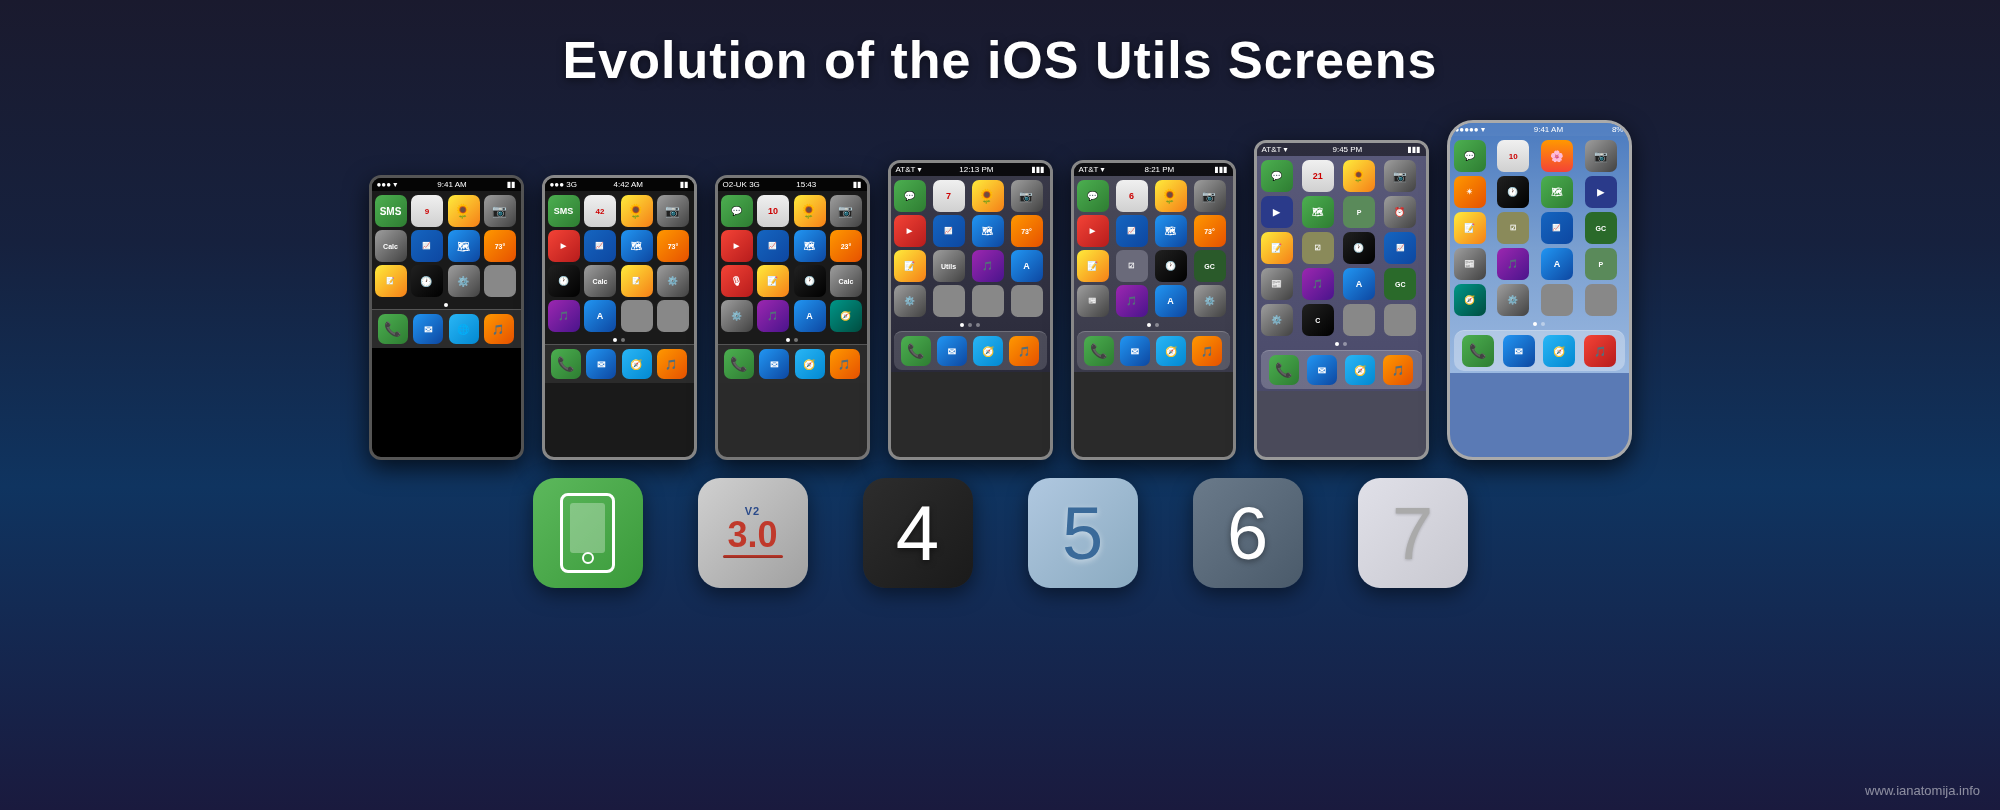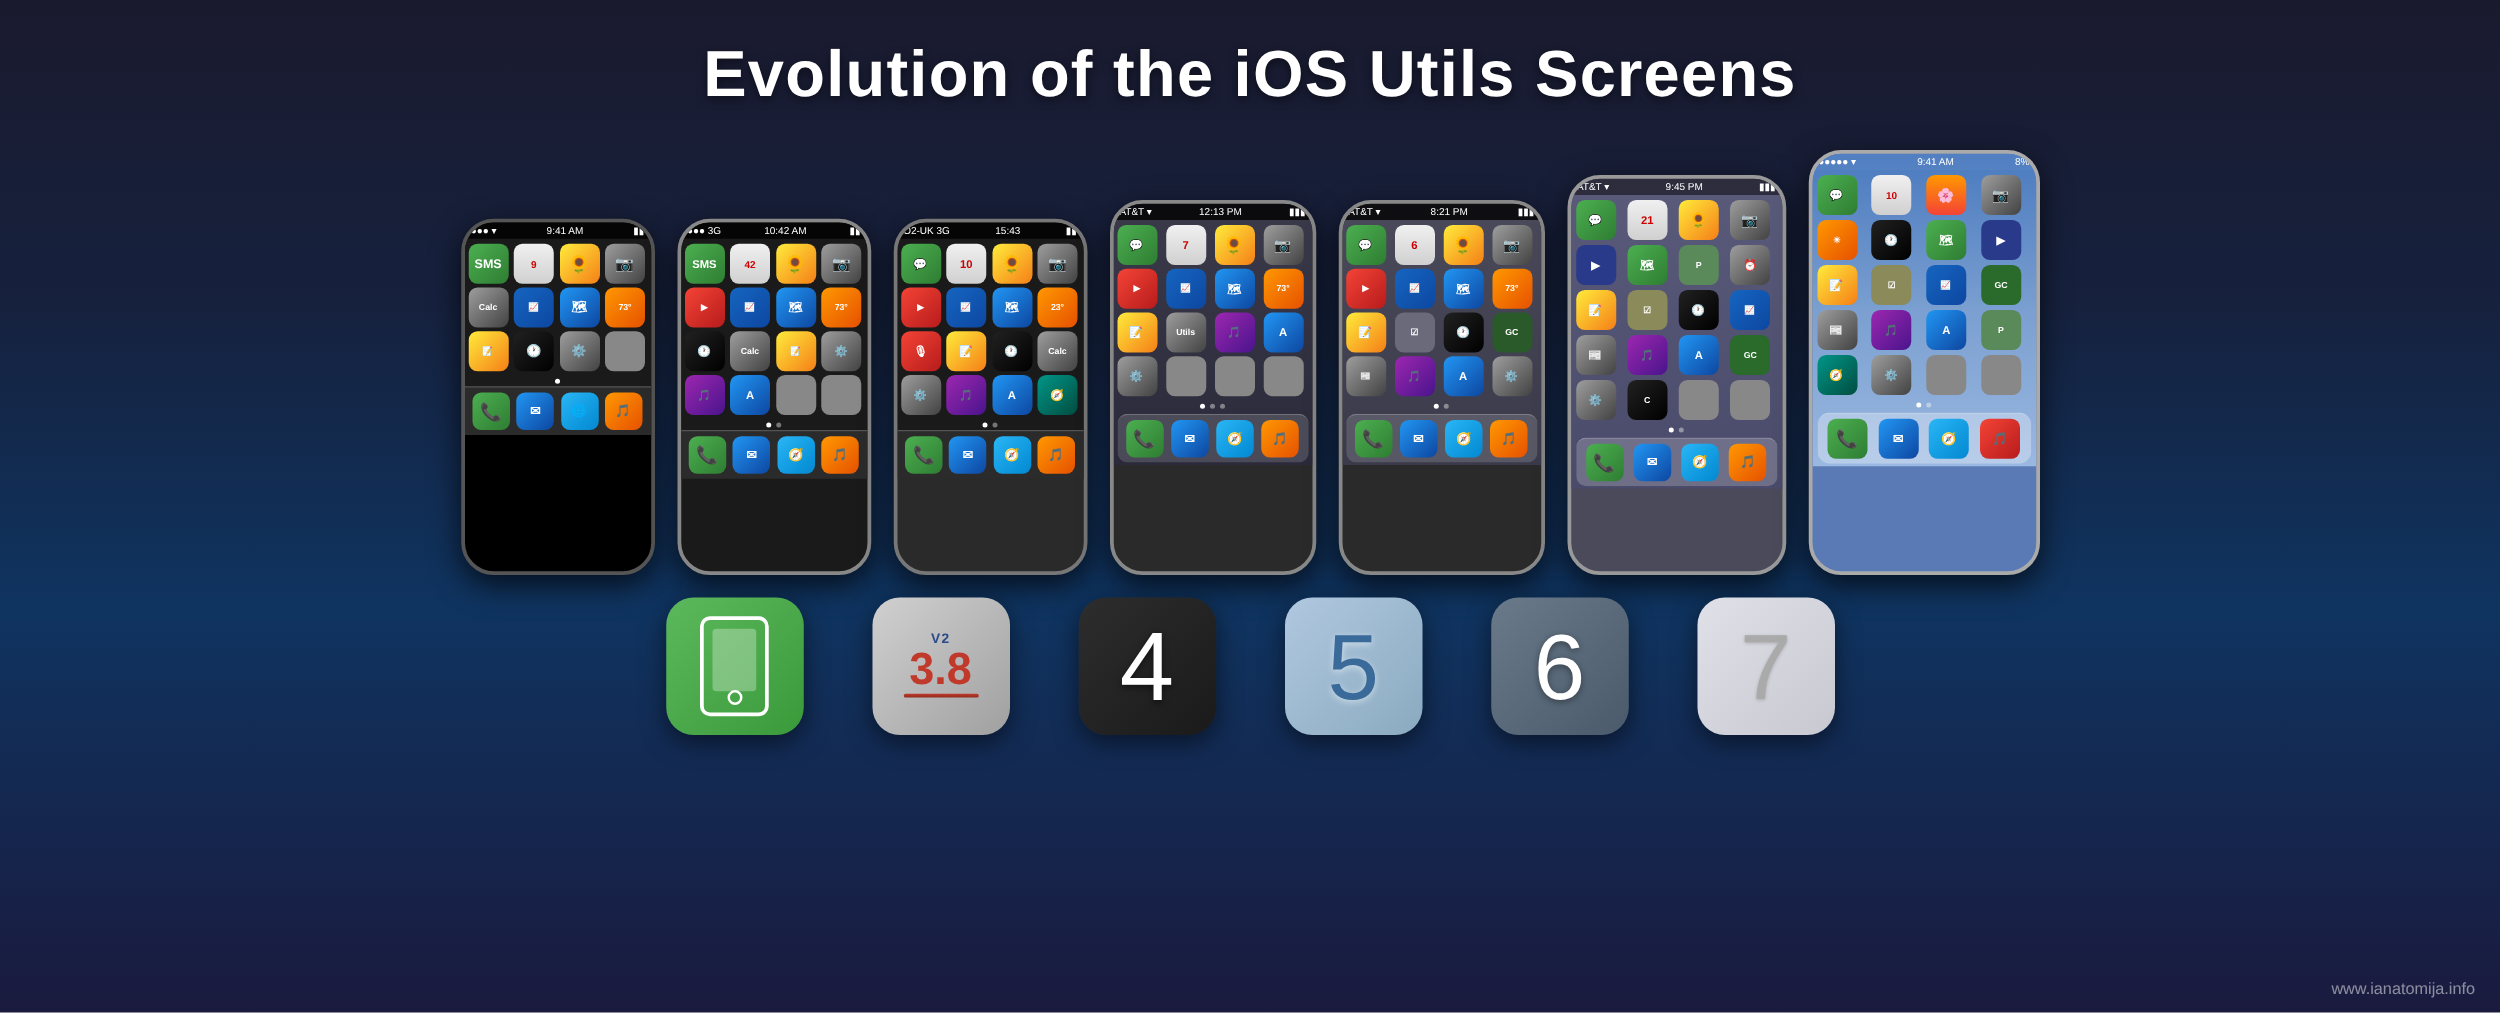--- a/index.html
+++ b/index.html
@@ -32,21 +32,21 @@
       margin-top: 10px;
     }
 
     .phone-container {
       display: flex;
       flex-direction: column;
       align-items: center;
     }
 
     .phone {
-      border-radius: 26px;
+      border-radius: 12px;
       border: 3px solid #555;
       overflow: hidden;
       position: relative;
       box-shadow: 0 8px 24px rgba(0,0,0,0.7), inset 0 1px 0 rgba(255,255,255,0.1);
     }
 
     
     .ios1 { background: #000; width: 155px; height: 285px; }
 
     
@@ -289,21 +289,21 @@
         </div>
       </div>
     </div>
   </div>
 
   <div class="phone-container">
     <div class="phone ios2">
       <div class="mini-phone-screen">
         <div class="mini-status">
           <span>●●● 3G</span>
-          <span>10:42 AM</span>
+          <span>4:42 AM</span>
           <span>▮▮</span>
         </div>
         <div class="mini-grid">
           <div class="app-icon green">
               <span style="font-size:9px">SMS</span>
             </div>
           <div class="app-icon" style="background:linear-gradient(#f0f0f0,#d0d0d0)">
               <span style="color:#c00;font-size:8px">42</span>
             </div>
           <div class="app-icon yellow">
@@ -785,21 +785,21 @@
   <div class="version-icon version-1">
     <div style="width:55px;height:80px;border:3px solid white;border-radius:8px;display:flex;align-items:center;justify-content:center;position:relative;">
       <div style="position:absolute;bottom:6px;width:12px;height:12px;border-radius:50%;border:2px solid white;"></div>
       <div style="width:35px;height:50px;background:rgba(255,255,255,0.3);border-radius:3px;margin-bottom:10px;"></div>
     </div>
   </div>
 
   <div class="version-icon version-2">
     <div style="text-align:center;line-height:1">
       <div style="font-size:11px;font-weight:bold;color:#2a4a8a;text-transform:uppercase;letter-spacing:1px">v2</div>
-      <div style="font-size:36px;font-weight:900;color:#c0392b;line-height:1">3.8</div>
+      <div style="font-size:36px;font-weight:900;color:#c0392b;line-height:1">3.0</div>
       <div style="width:60px;height:3px;background:linear-gradient(#c0392b,#922b21);margin:2px auto;border-radius:2px"></div>
     </div>
   </div>
 
 
   <div class="version-icon version-4">
     <span style="font-size:78px;font-weight:200;color:white;text-shadow:0 2px 6px rgba(0,0,0,0.5)">4</span>
   </div>
 
   <div class="version-icon version-5">

